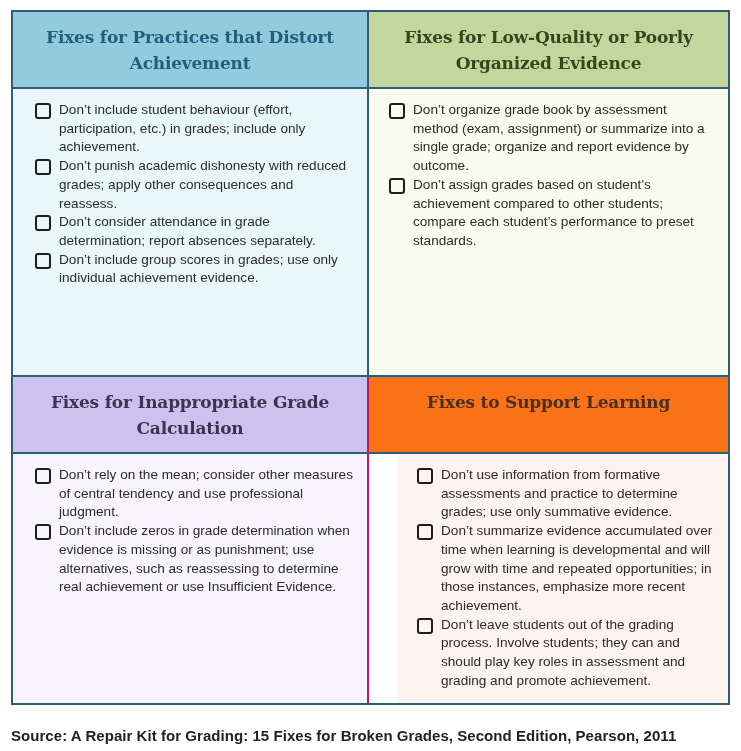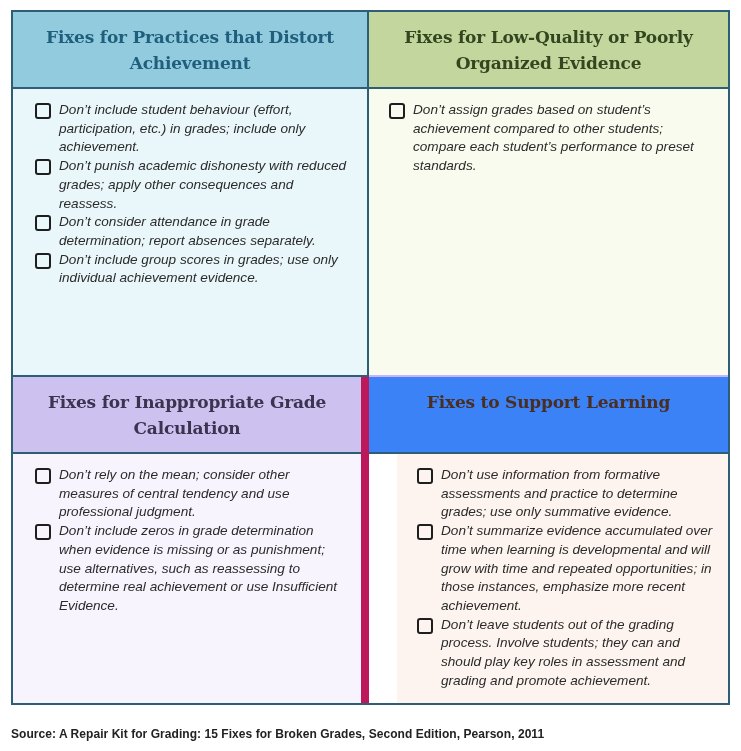--- a/index.html
+++ b/index.html
@@ -25,22 +25,22 @@
       display: grid;
       grid-template-columns: 356px 1fr;
       grid-template-rows: 365px 1fr;
     }
     .cell {
       display: flex;
       flex-direction: column;
       box-sizing: border-box;
     }
     .cell.c-tl { border-right: 2px solid #2e5e75; border-bottom: 2px solid #2e5e75; }
-    .cell.c-tr { border-bottom: 2px solid #c4b5fd; }
-    .cell.c-bl { border-right: 8px solid #be185d; }
+    .cell.c-tr { border-bottom: 2px solid #0369a1; }
+    .cell.c-bl { border-right: 2px solid #be185d; }
     .head {
       height: 77px;
       box-sizing: border-box;
       border-bottom: 2px solid #2e5e75;
       display: flex;
       align-items: flex-start;
       justify-content: center;
       padding-top: 12px;
       text-align: center;
     }
@@ -54,21 +54,20 @@
       padding: 0 18px;
     }
     .body {
       flex: 1;
       padding: 12px 14px 0 22px;
     }
     ul.items {
       list-style: none;
       margin: 0;
       padding: 0;
-      font-style: italic;
     }
     ul.items li {
       display: flex;
       align-items: flex-start;
       font-size: 13.6px;
       line-height: 18.7px;
       color: #2b2b2b;
     }
     .checkbox {
       flex: 0 0 auto;
@@ -84,31 +83,31 @@
     
     .c-tl .head { background: #92cbde; }
     .c-tl .head h2 { color: #1f5e7c; }
     .c-tl .body { background: #e9f7fb; }
     .c-tr .head { background: #c3d69e; }
     .c-tr .head h2 { color: #33461f; }
     .c-tr .body { background: #f9fbef; }
     .c-bl .head { background: #cdc2ef; }
     .c-bl .head h2 { color: #3b3350; }
     .c-bl .body { background: #f7f4fd; }
-    .c-br .head { background: #3b82f6; }
+    .c-br .head { background: #f97316; }
     .c-br .head h2 { color: #4a2e22; }
     .c-br .body { background: #fdf4ef; margin-left: 28px; }
     .c-tr .body, .c-br .body { padding-left: 20px; }
     .source {
       position: absolute;
       left: 11px;
       top: 727px;
       font-family: "Liberation Sans", sans-serif;
       font-weight: bold;
-      font-size: 12px;
+      font-size: 15px;
       color: #222222;
       letter-spacing: 0.05px;
     }
   </style>
 </head>
 <body>
 
 <div class="grid">
 
   <section class="cell c-tl">
@@ -138,20 +137,24 @@
   </section>
 
   <section class="cell c-tr">
     <div class="head">
       <h2>Fixes for Low-Quality or Poorly Organized Evidence</h2>
     </div>
     <div class="body">
       <ul class="items">
         <li>
             <span class="checkbox"></span>
+            <span>Don’t organize grade book by assessment method (exam, assignment) or summarize into a single grade; organize and report evidence by outcome.</span>
+          </li>
+        <li>
+            <span class="checkbox"></span>
             <span>Don’t assign grades based on student’s achievement compared to other students; compare each student’s performance to preset standards.</span>
           </li>
       </ul>
     </div>
   </section>
 
   <section class="cell c-bl">
     <div class="head">
       <h2>Fixes for Inappropriate Grade Calculation</h2>
     </div>

